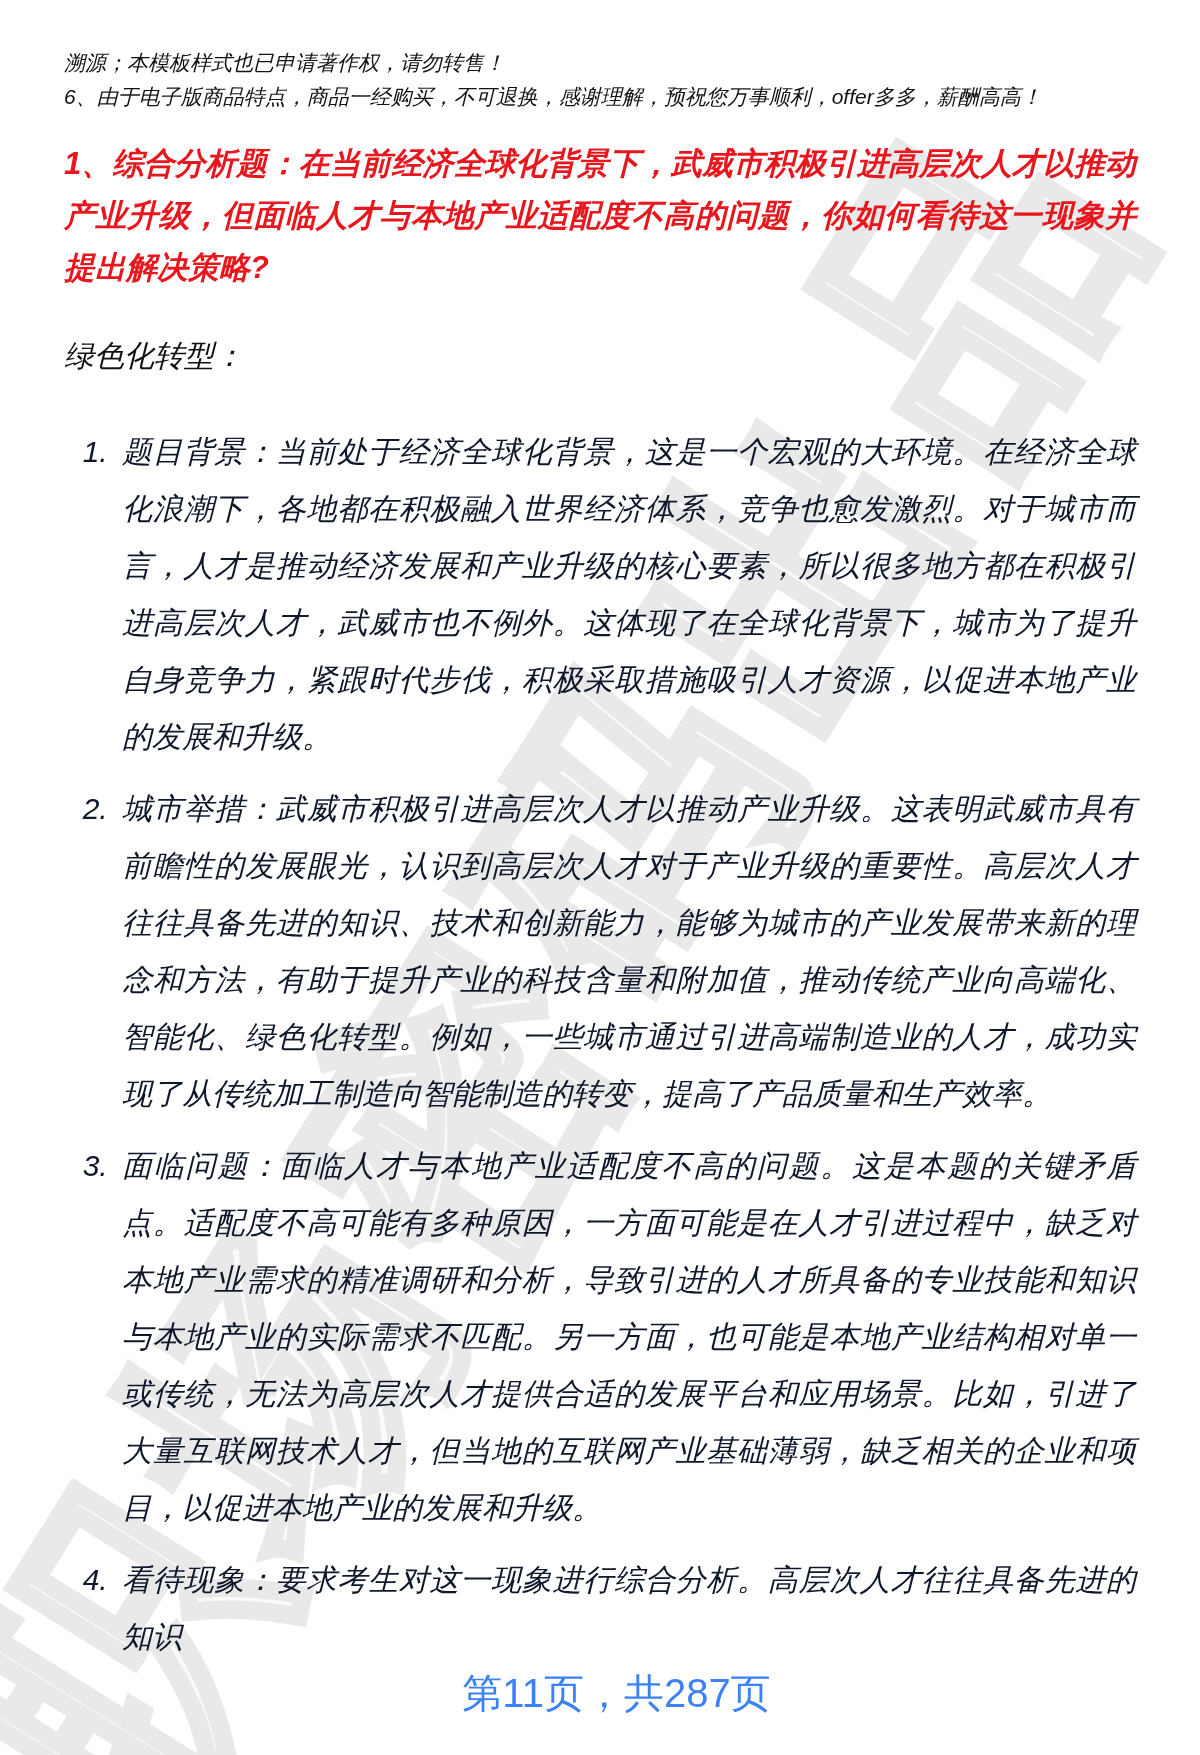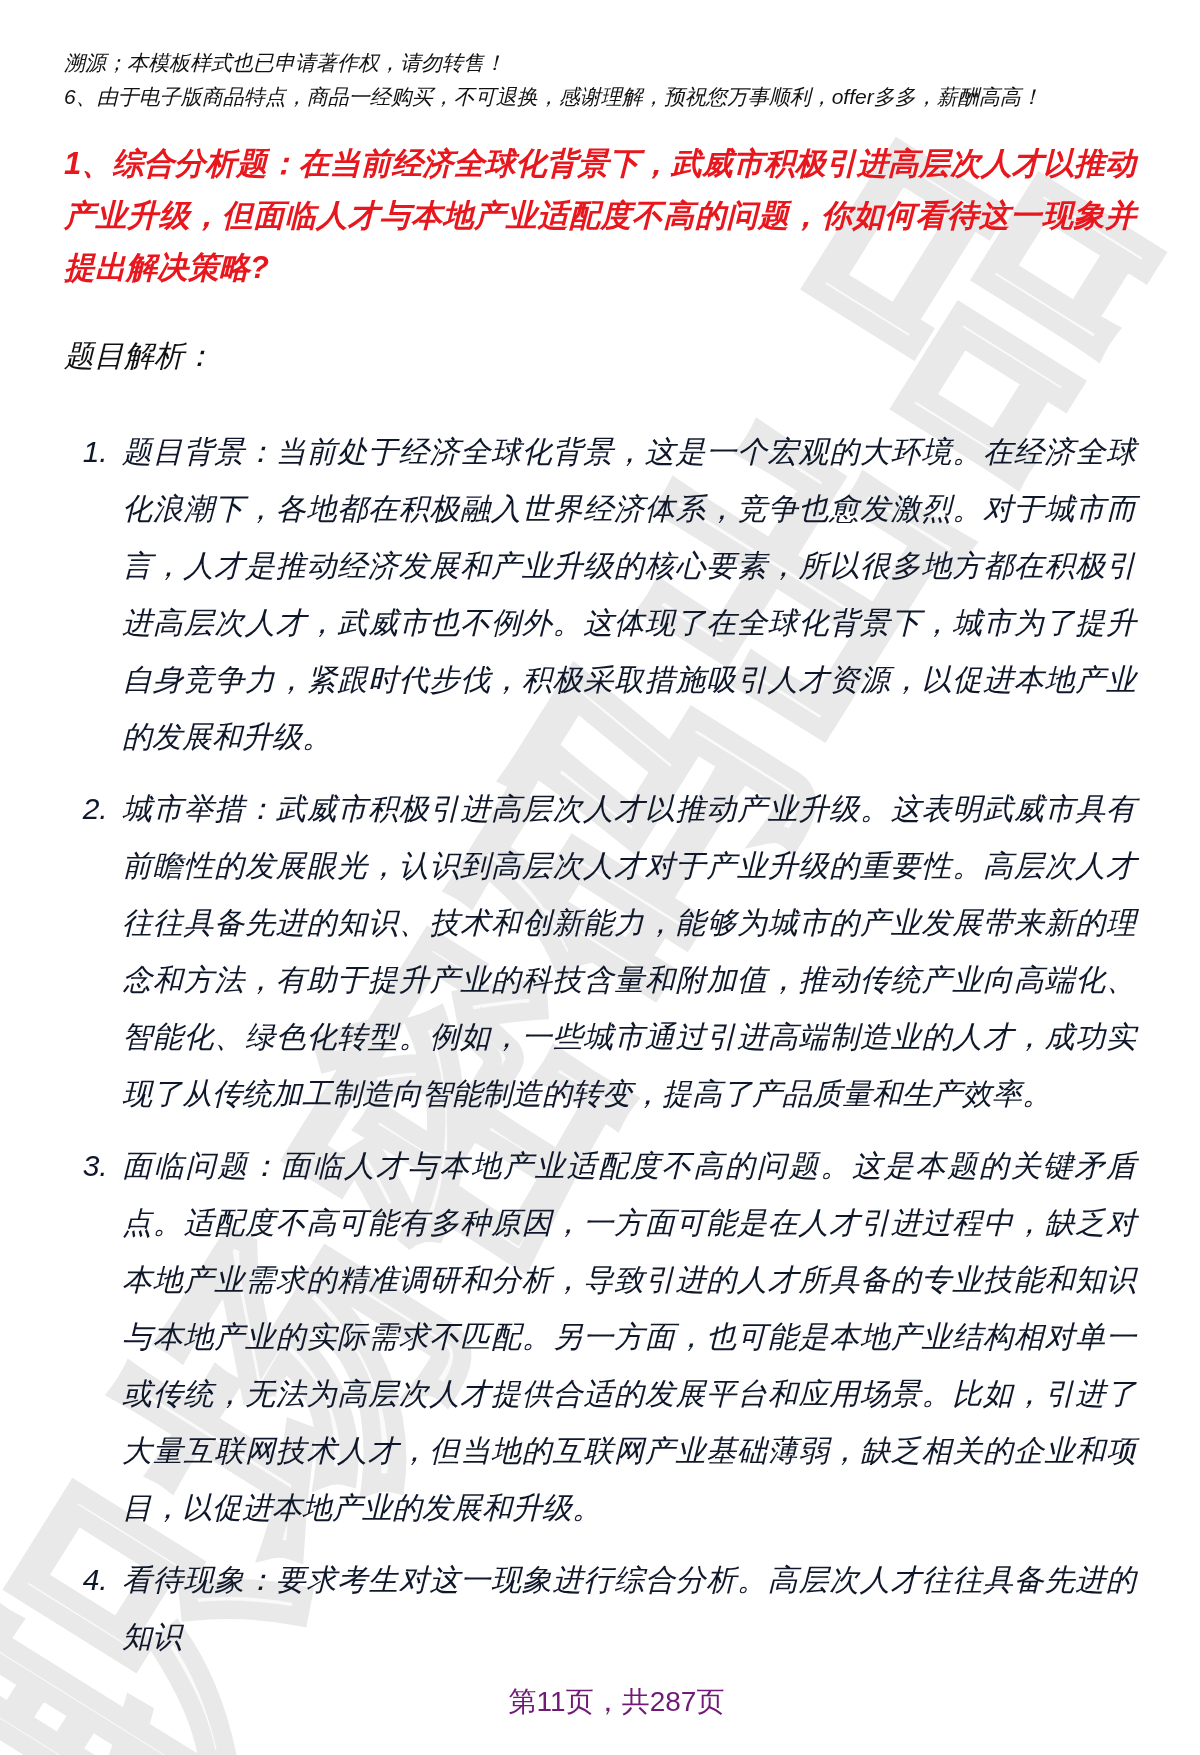--- a/index.html
+++ b/index.html
@@ -71,43 +71,43 @@
     margin-bottom: 15px;
     padding-left: 6px;
     text-align: justify;
   }
   .footer {
     position: absolute;
     bottom: 34px;
     left: 0;
     width: 100%;
     text-align: center;
-    font-size: 28px;
-    color: #701a75;
+    font-size: 40px;
+    color: #3b82f6;
     z-index: 1;
     padding-left: 33px;
   }
 </style>
 </head>
 <body>
 
 <div class="page">
 
   <div class="watermark">职场密码出品</div>
 
   <div class="content">
 
     <div class="note">溯源；本模板样式也已申请著作权，请勿转售！</div>
 
     <div class="note">6、由于电子版商品特点，商品一经购买，不可退换，感谢理解，预祝您万事顺利，offer多多，薪酬高高！</div>
 
     <div class="question-title">1、综合分析题：在当前经济全球化背景下，武威市积极引进高层次人才以推动产业升级，但面临人才与本地产业适配度不高的问题，你如何看待这一现象并提出解决策略?</div>
 
 
-    <div class="analysis-label">题目解析：</div>
+    <div class="analysis-label">绿色化转型：</div>
 
     <ol class="analysis-list">
       <li>题目背景：当前处于经济全球化背景，这是一个宏观的大环境。在经济全球化浪潮下，各地都在积极融入世界经济体系，竞争也愈发激烈。对于城市而言，人才是推动经济发展和产业升级的核心要素，所以很多地方都在积极引进高层次人才，武威市也不例外。这体现了在全球化背景下，城市为了提升自身竞争力，紧跟时代步伐，积极采取措施吸引人才资源，以促进本地产业的发展和升级。</li>
       <li>城市举措：武威市积极引进高层次人才以推动产业升级。这表明武威市具有前瞻性的发展眼光，认识到高层次人才对于产业升级的重要性。高层次人才往往具备先进的知识、技术和创新能力，能够为城市的产业发展带来新的理念和方法，有助于提升产业的科技含量和附加值，推动传统产业向高端化、智能化、绿色化转型。例如，一些城市通过引进高端制造业的人才，成功实现了从传统加工制造向智能制造的转变，提高了产品质量和生产效率。</li>
       <li>面临问题：面临人才与本地产业适配度不高的问题。这是本题的关键矛盾点。适配度不高可能有多种原因，一方面可能是在人才引进过程中，缺乏对本地产业需求的精准调研和分析，导致引进的人才所具备的专业技能和知识与本地产业的实际需求不匹配。另一方面，也可能是本地产业结构相对单一或传统，无法为高层次人才提供合适的发展平台和应用场景。比如，引进了大量互联网技术人才，但当地的互联网产业基础薄弱，缺乏相关的企业和项目，以促进本地产业的发展和升级。</li>
       <li>看待现象：要求考生对这一现象进行综合分析。高层次人才往往具备先进的知识</li>
     </ol>
 
   </div>
 

